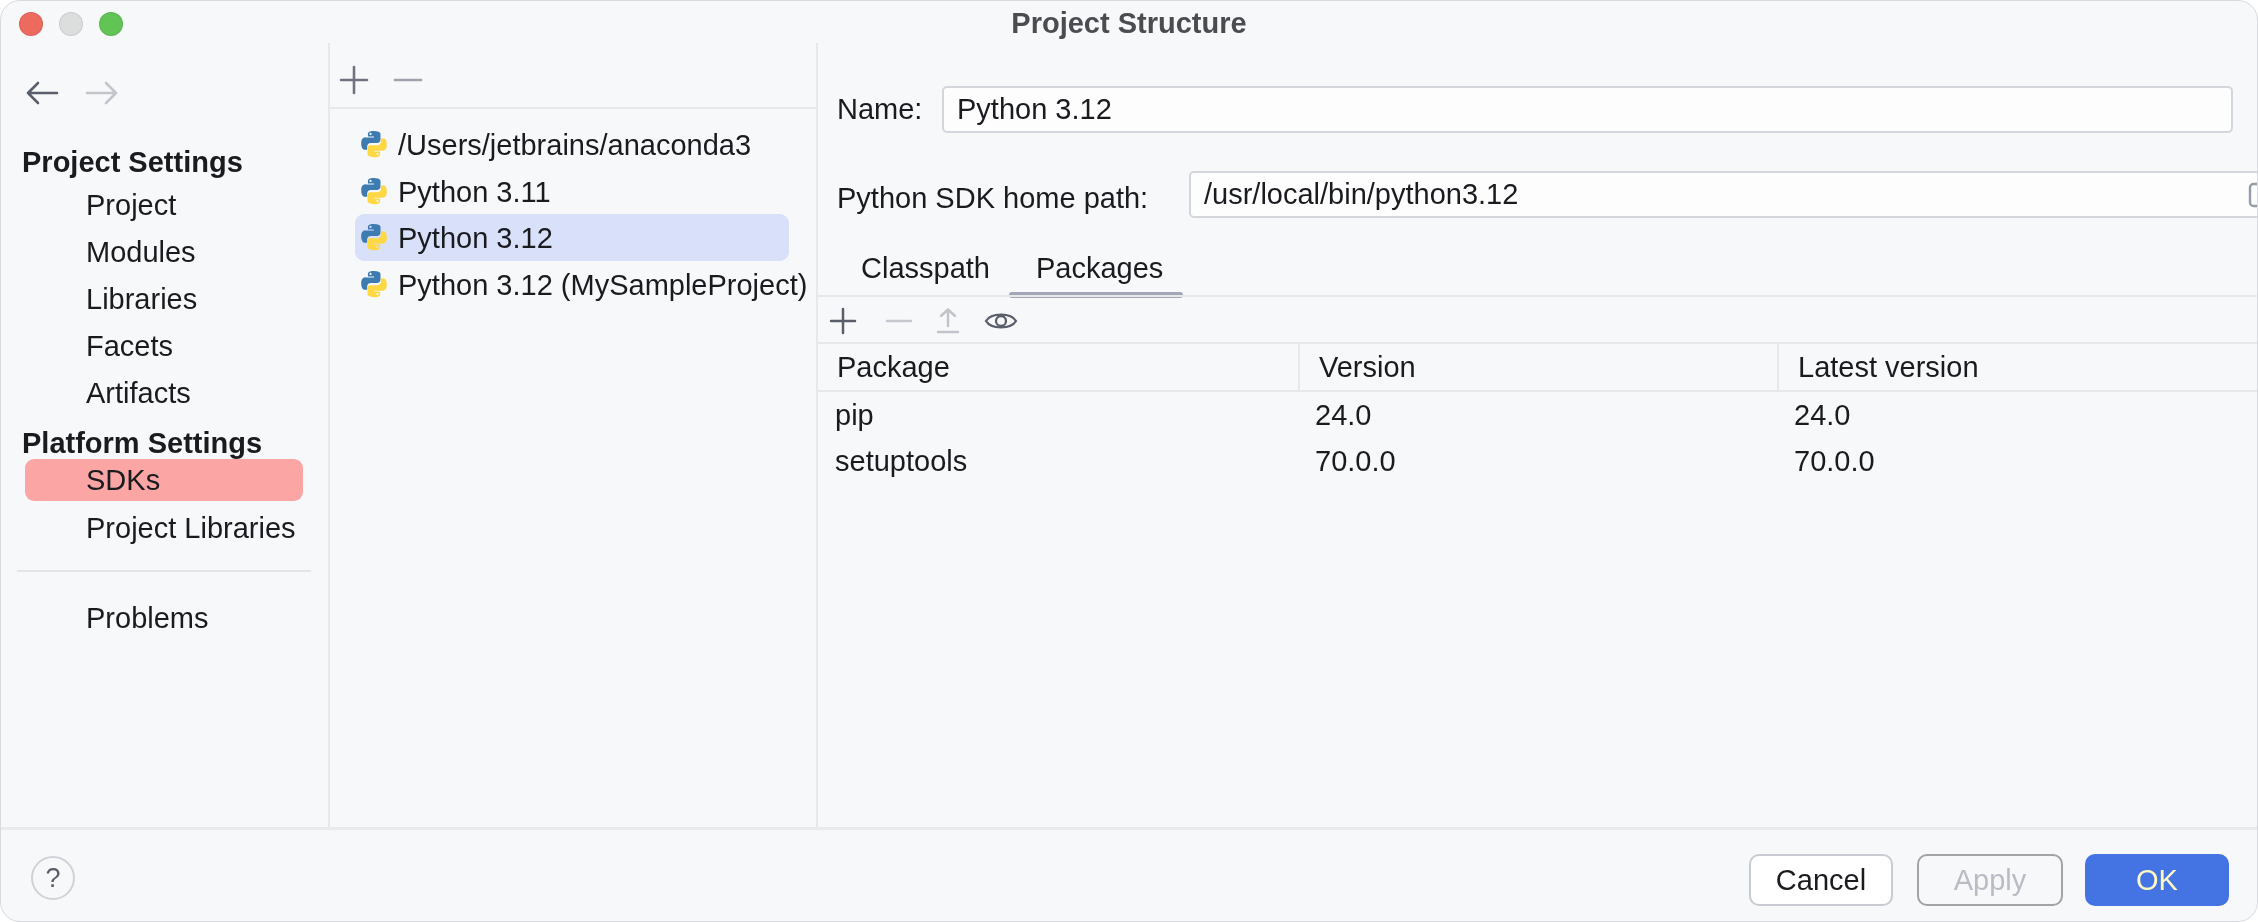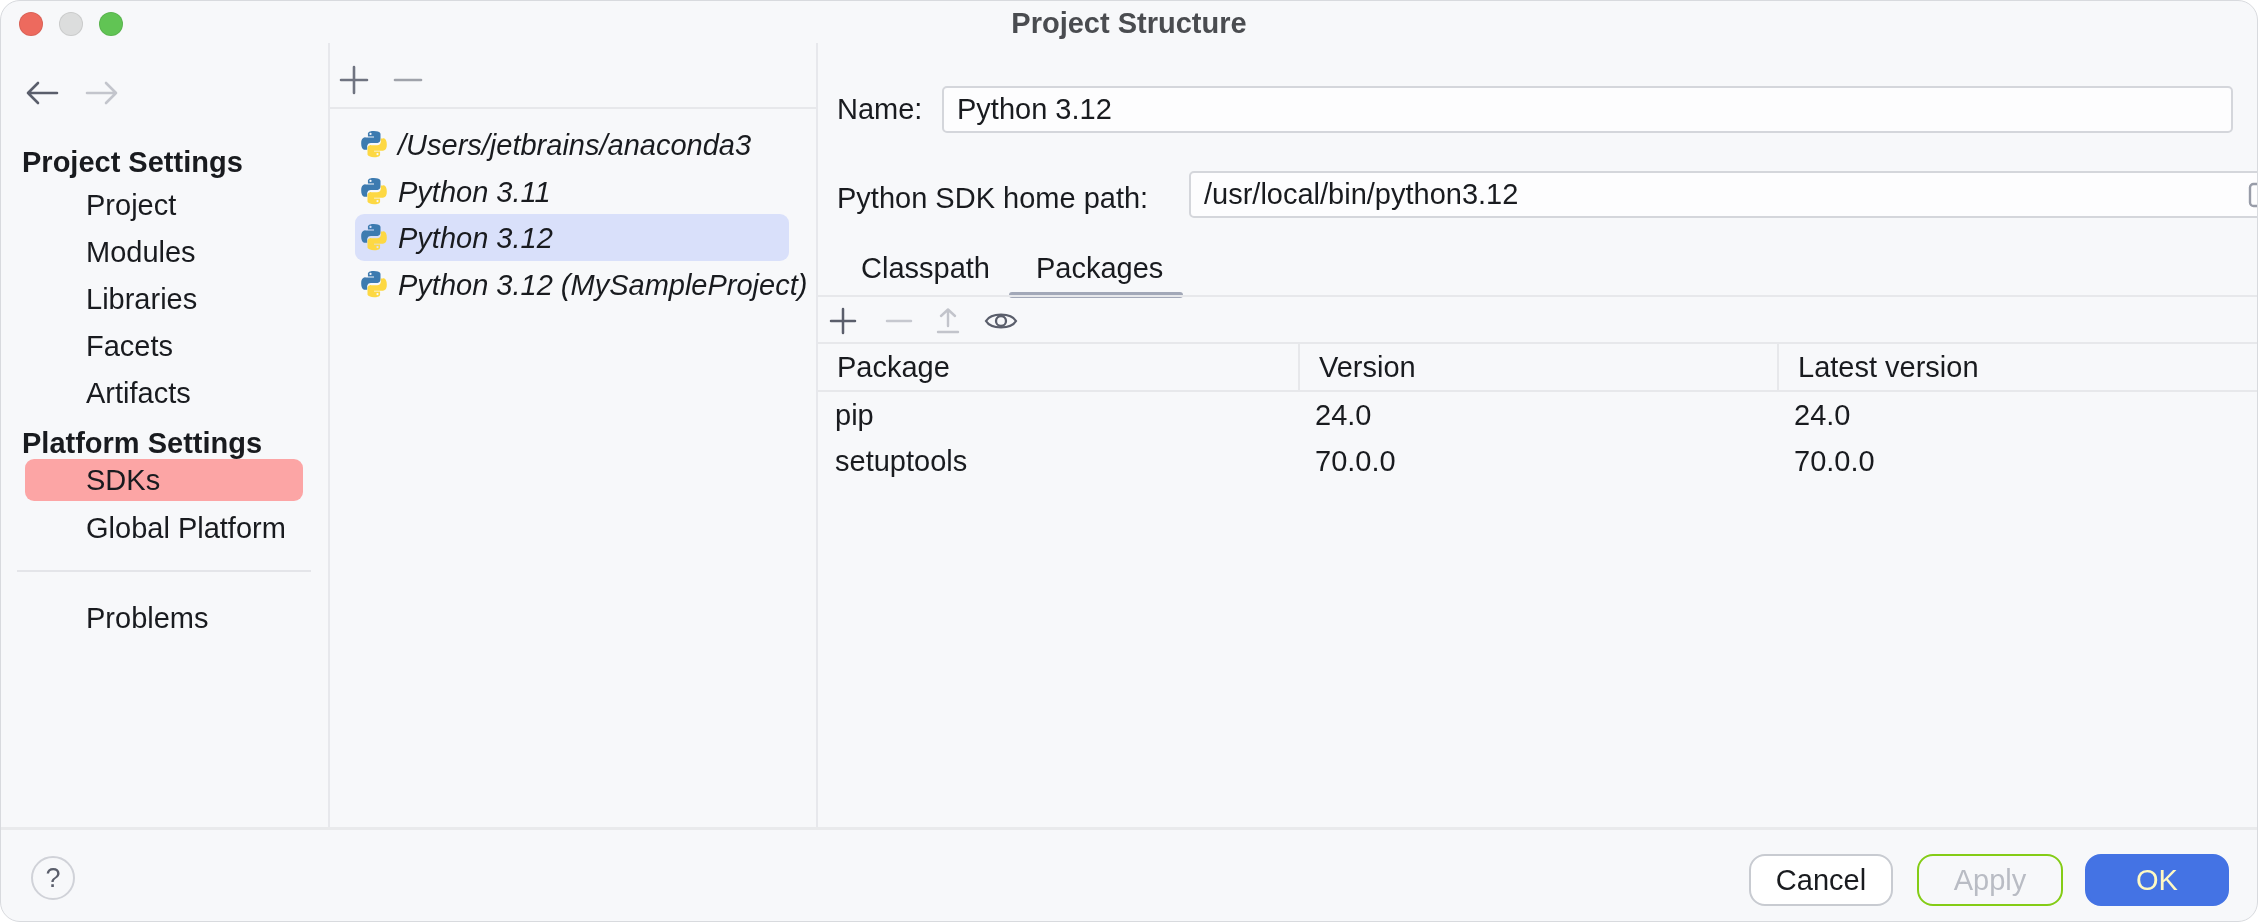--- a/index.html
+++ b/index.html
@@ -28,21 +28,21 @@
   .side-head{position:absolute;left:21px;font-weight:700;line-height:30px;white-space:nowrap;}
   .side-item{position:absolute;left:85px;line-height:30px;white-space:nowrap;cursor:pointer;}
   .side-selected{position:absolute;left:24px;top:416px;width:278px;height:42px;background:#fca5a5;border-radius:9px;cursor:pointer;}
   .side-selected .lbl{position:absolute;left:61px;top:6px;line-height:30px;}
   .side-sep{position:absolute;left:16px;top:527px;width:294px;height:2px;background:#e4e5e9;}
   
   .sdkpanel{position:absolute;left:329px;top:42px;width:486px;height:784px;}
   .sdk-toolbar{position:absolute;left:0;top:0;width:100%;height:64px;}
   .tb-icon{position:absolute;top:21px;width:32px;height:32px;display:flex;align-items:center;justify-content:center;cursor:pointer;}
   .sdk-toolbar-sep{position:absolute;left:0;top:64px;width:100%;height:2px;background:#e7e8eb;}
-  .sdk-row{position:absolute;left:0;width:100%;height:47px;display:flex;align-items:center;cursor:pointer;font-style:italic;}
+  .sdk-row{position:absolute;left:0;width:100%;height:47px;display:flex;align-items:center;cursor:pointer;}
   .sdk-row .pyicon{position:absolute;left:29px;top:8px;}
   .sdk-row .lbl{position:absolute;left:68px;line-height:30px;white-space:nowrap;}
   .sdk-row.sel{left:25px;width:434px;background:#d9e0fa;border-radius:9px;}
   .sdk-row.sel .pyicon{left:4px;}
   .sdk-row.sel .lbl{left:43px;}
   
   .details{position:absolute;left:817px;top:42px;width:1441px;height:784px;padding-left:48px;}
   .fld-label{position:absolute;line-height:30px;white-space:nowrap;}
   .txt-field{position:absolute;height:47px;background:#fdfdfe;border:2px solid #d4d6db;border-radius:5px;
              display:flex;align-items:center;padding-left:13px;white-space:nowrap;cursor:text;}
@@ -67,24 +67,24 @@
   .c2{width:479px;}
   .c3{flex:1;}
   .cell{display:flex;align-items:center;padding-left:17px;white-space:nowrap;}
   .th-row .cell{padding-left:19px;}
   .th-row .c2,.th-row .c3{border-left:2px solid #e7e8eb;}
   
   .footer{position:absolute;left:0;top:829px;width:100%;height:93px;}
   .help-btn{position:absolute;left:30px;top:26px;width:44px;height:44px;border-radius:50%;
             border:2px solid #d0d2d8;color:#5a5e6b;display:flex;align-items:center;justify-content:center;
             font-size:27px;cursor:pointer;background:transparent;}
-  .btn{position:absolute;top:24px;height:52px;border-radius:16px;display:flex;align-items:center;justify-content:center;
+  .btn{position:absolute;top:24px;height:52px;border-radius:10px;display:flex;align-items:center;justify-content:center;
        cursor:pointer;white-space:nowrap;}
   .btn-cancel{left:1748px;width:144px;background:#ffffff;border:2px solid #c8cbd1;color:#191b1f;}
-  .btn-apply{left:1916px;width:146px;background:transparent;border:2px solid #84cc16;color:#b9bcc4;cursor:default;}
+  .btn-apply{left:1916px;width:146px;background:transparent;border:2px solid #a3a3a3;color:#b9bcc4;cursor:default;}
   .btn-ok{left:2084px;width:144px;background:#4473e4;border:2px solid #4473e4;color:#fef9c3;font-weight:500;}
   svg{display:block;}
 </style>
 </head>
 <body>
 
 <div class="window">
 
   <div class="titlebar">
     <div class="traffic t-red"></div>
@@ -120,21 +120,21 @@
     <div class="side-item" style="top:194px">Modules</div>
     <div class="side-item" style="top:241px">Libraries</div>
     <div class="side-item" style="top:288px">Facets</div>
     <div class="side-item" style="top:335px">Artifacts</div>
 
     <div class="side-head" style="top:385px">Platform Settings</div>
 
     <div class="side-selected">
       <div class="lbl">SDKs</div>
     </div>
-    <div class="side-item" style="top:470px">Global Platform</div>
+    <div class="side-item" style="top:470px">Project Libraries</div>
 
     <div class="side-sep"></div>
     <div class="side-item" style="top:560px">Problems</div>
   </div>
 
   <div class="sdkpanel">
     <div class="sdk-toolbar">
       <div class="tb-icon" style="left:8px">
         <span>
           <svg width="30" height="30" viewBox="0 0 30 30">

